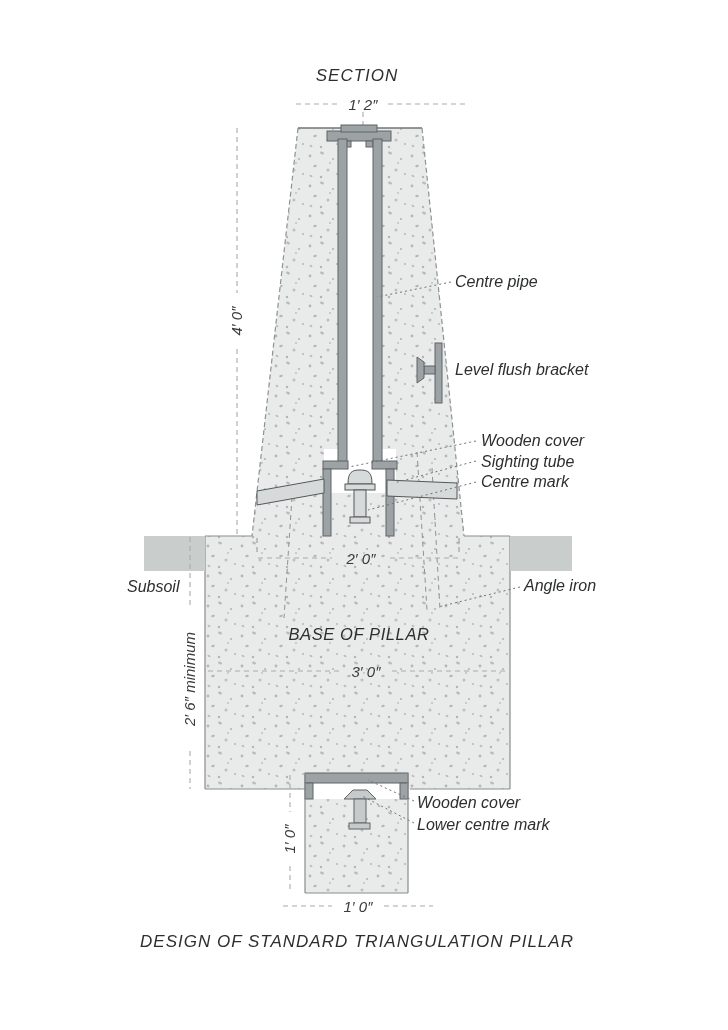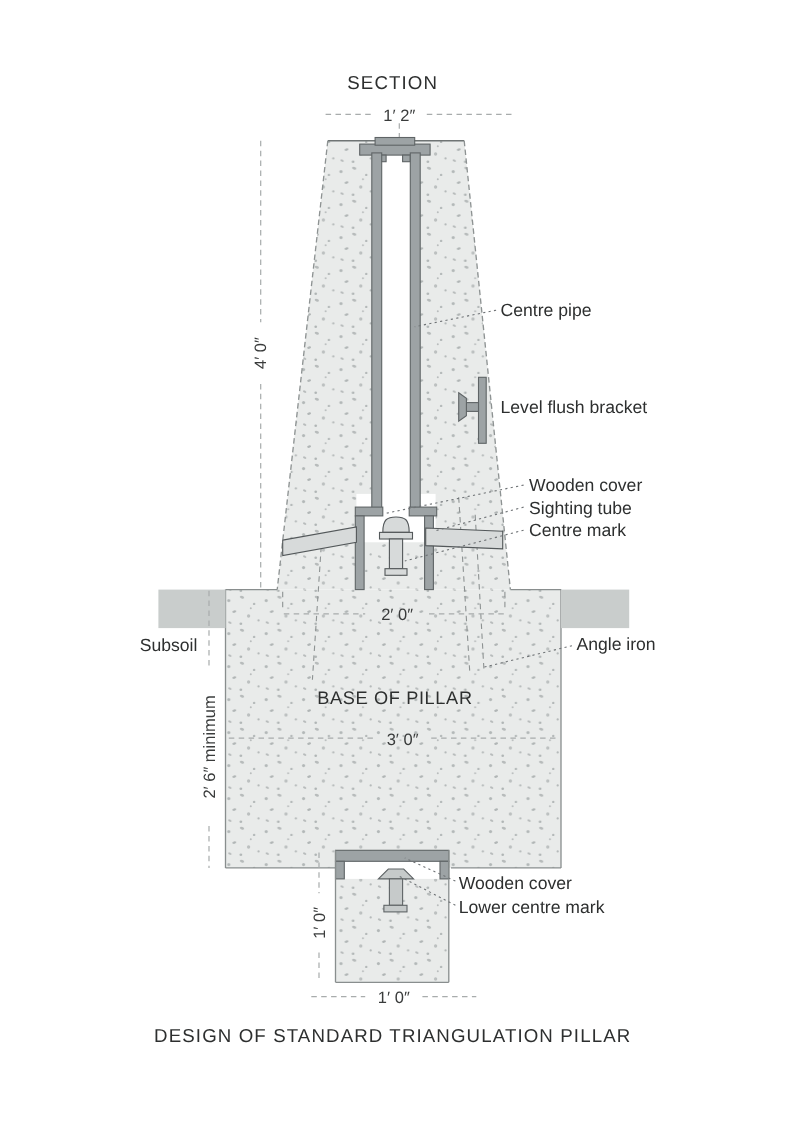--- a/index.html
+++ b/index.html
@@ -1,17 +1,17 @@
 <!DOCTYPE html>
 <html><head>
 <meta charset="utf-8">
 <style>
   html,body { margin:0; padding:0; background:#ffffff; }
   .stage { position:relative; width:625px; height:1030px; background:#ffffff; overflow:hidden;
-           font-family:"Liberation Sans", sans-serif; }
+           font-family:"Liberation Sans", sans-serif;font-style:italic; }
   svg text { font-family:"Liberation Sans", sans-serif; fill:#2d2f2f; }
   .lbl    { font-size:16px; }
   .dimtxt { font-size:15px; fill:#3a3c3c; }
   .title  { font-size:17px; letter-spacing:1px; }
   .captn  { font-size:16.5px; letter-spacing:0.6px; }
   .dim    { stroke:#a8acac; stroke-width:1.1; stroke-dasharray:5 4; fill:none; }
   .edge-dash { stroke:#8d9292; stroke-width:1.2; stroke-dasharray:5 3; fill:none; }
   .hidden-dash { stroke:#8d9292; stroke-width:1; stroke-dasharray:5 4; fill:none; }
   .leader { stroke:#6f7376; stroke-width:1; stroke-dasharray:2 3; fill:none; }
   .outline { stroke:#898e8e; stroke-width:1.2; fill:none; }

